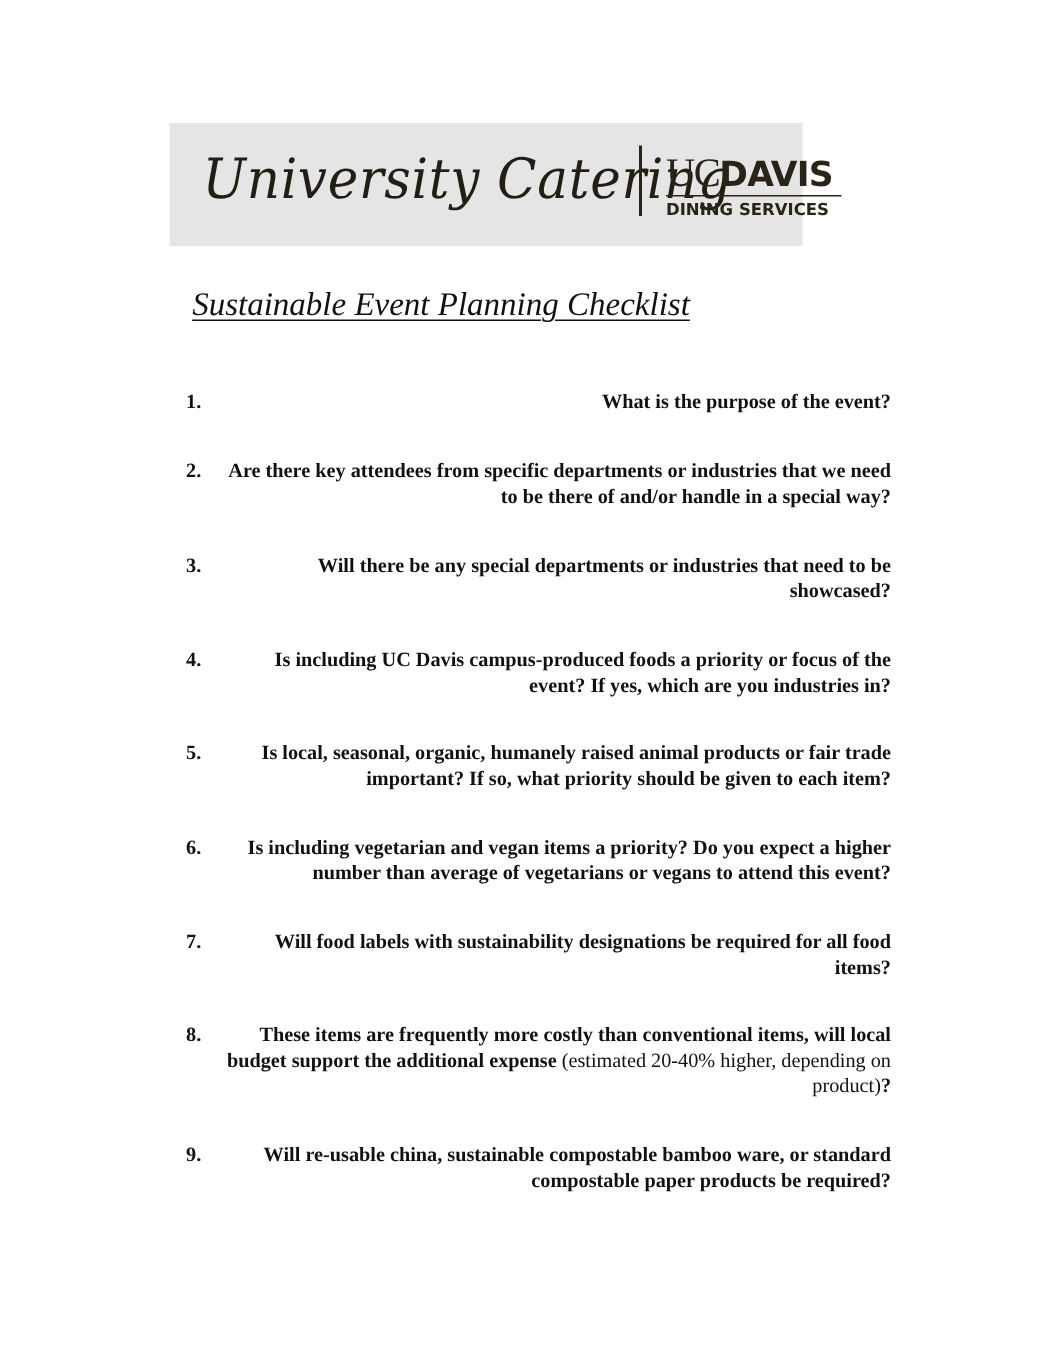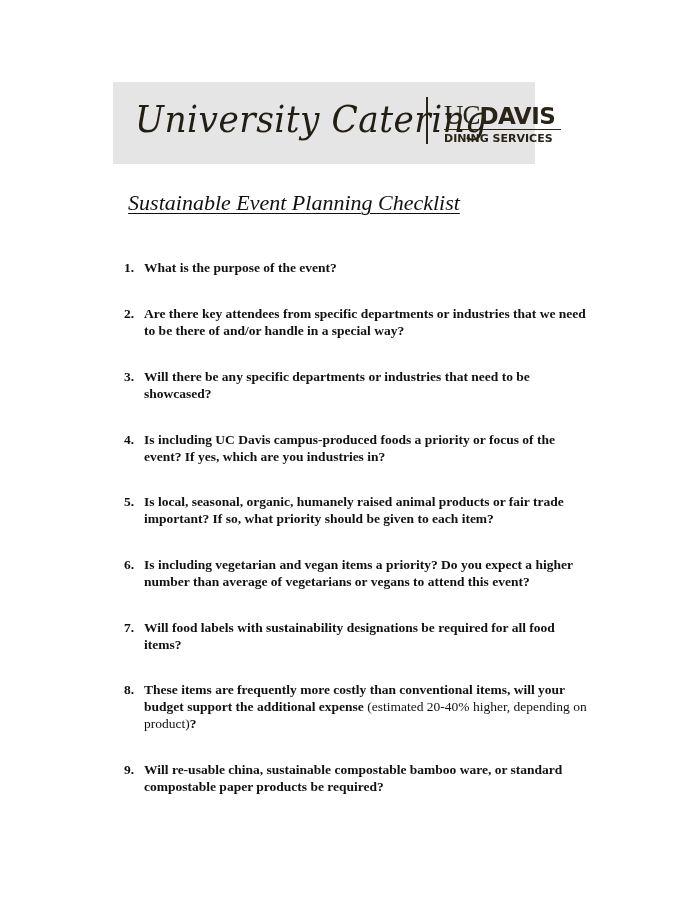--- a/index.html
+++ b/index.html
@@ -118,20 +118,21 @@
     }
     .item-num {
       position: absolute;
       left: 0;
       top: 0;
       width: 20px;
     }
     .item-text {
       display: block;
       margin-left: 20px;
+      text-align: right;
     }
     .normal {
       font-weight: normal;
     }
   </style>
 </head>
 <body>
 
 <div class="banner">
   <div class="banner-script">University Catering</div>
@@ -149,39 +150,39 @@
   <li class="item" style="top:259px;">
     <span class="item-num">1.</span>
     <span class="item-text">What is the purpose of the event?</span>
   </li>
   <li class="item" style="top:305px;">
     <span class="item-num">2.</span>
     <span class="item-text">Are there key attendees from specific departments or industries that we need to be there of and/or handle in a special way?</span>
   </li>
   <li class="item" style="top:368px;">
     <span class="item-num">3.</span>
-    <span class="item-text">Will there be any specific departments or industries that need to be showcased?</span>
+    <span class="item-text">Will there be any special departments or industries that need to be showcased?</span>
   </li>
   <li class="item" style="top:431px;">
     <span class="item-num">4.</span>
     <span class="item-text">Is including UC Davis campus-produced foods a priority or focus of the event?  If yes, which are you industries in?</span>
   </li>
   <li class="item" style="top:493px;">
     <span class="item-num">5.</span>
     <span class="item-text">Is local, seasonal, organic, humanely raised animal products or fair trade important?  If so, what priority should be given to each item?</span>
   </li>
   <li class="item" style="top:556px;">
     <span class="item-num">6.</span>
     <span class="item-text">Is including vegetarian and vegan items a priority?  Do you expect a higher number than average of vegetarians or vegans to attend this event?</span>
   </li>
   <li class="item" style="top:619px;">
     <span class="item-num">7.</span>
     <span class="item-text">Will food labels with sustainability designations be required for all food items?</span>
   </li>
   <li class="item" style="top:681px;">
     <span class="item-num">8.</span>
-    <span class="item-text"><span>These items are frequently more costly than conventional items, will your budget support the additional expense</span><span class="normal"> (estimated 20-40% higher, depending on product)</span><span>?</span></span>
+    <span class="item-text"><span>These items are frequently more costly than conventional items, will local budget support the additional expense</span><span class="normal"> (estimated 20-40% higher, depending on product)</span><span>?</span></span>
   </li>
   <li class="item" style="top:761px;">
     <span class="item-num">9.</span>
     <span class="item-text">Will re-usable china, sustainable compostable bamboo ware, or standard compostable paper products be required?</span>
   </li>
 </ol>
 
 </body></html>

